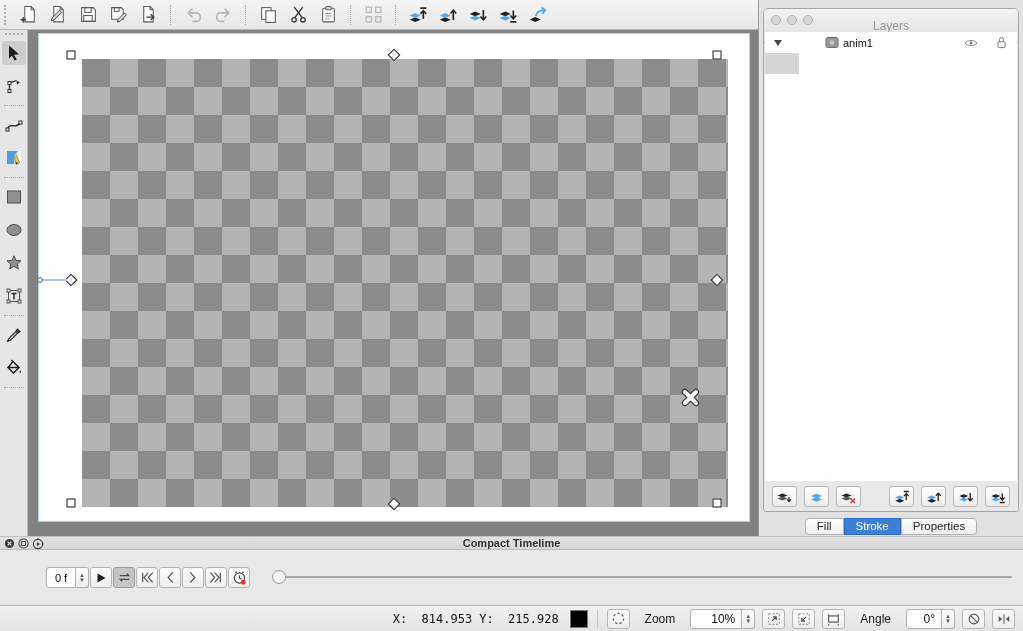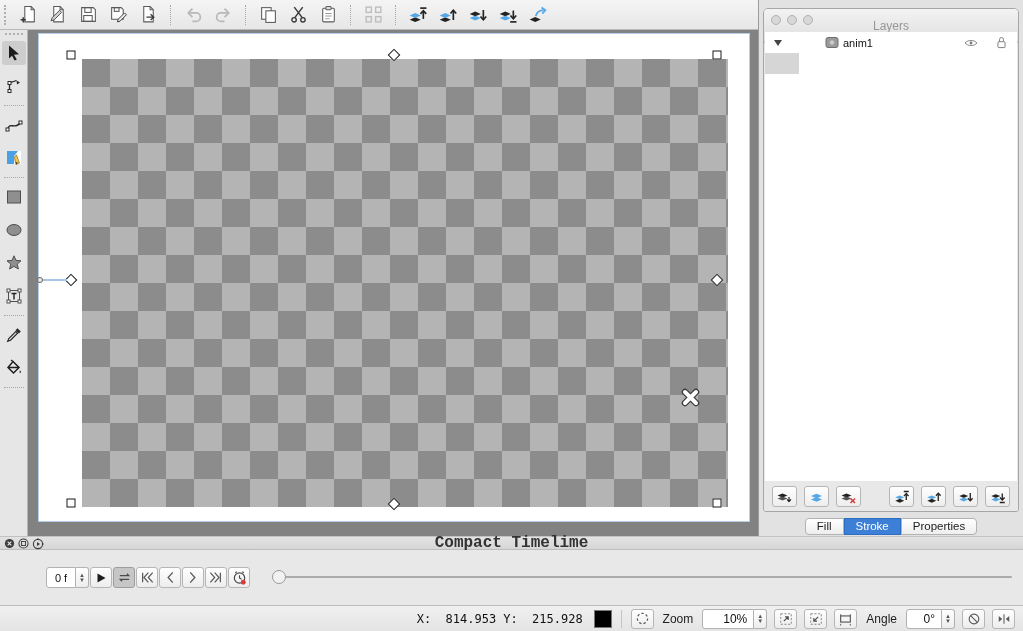--- a/index.html
+++ b/index.html
@@ -75,21 +75,21 @@
     border:1px solid #b2b2b2;color:#222;}
   .tab:first-child{border-radius:4px 0 0 4px;}
   .tab:last-child{border-radius:0 4px 4px 0;}
   .tab.active{background:var(--accent,#3d7fd6);border-color:#2f6dc2;color:#fff;}
 
   
   #timeline-panel{position:absolute;left:0;top:536px;width:1023px;height:69px;background:#e8e8e8;}
   #timeline-titlebar{height:14px;background:linear-gradient(#e3e3e3,#d6d6d6);
     border-top:1px solid #c2c2c2;border-bottom:1px solid #bdbdbd;position:relative;
     display:flex;align-items:center;justify-content:center;}
-  #timeline-title{font-size:16px;color:#333;font-weight:bold;font-family:Liberation Mono, monospace;}
+  #timeline-title{font-size:11px;color:#333;font-weight:bold;}
   .tl-mini{position:absolute;left:4px;top:1px;display:flex;gap:3px;}
   #timeline-controls{position:absolute;left:46px;top:31px;display:flex;align-items:center;gap:1px;}
   .spinbox{display:flex;align-items:stretch;height:21px;}
   .spin-field{background:#fff;border:1px solid #b2b2b2;border-radius:3px 0 0 3px;
     display:flex;align-items:center;justify-content:center;font-size:11px;color:#111;}
   .spin-steps{width:13px;background:linear-gradient(#ffffff,#ededed);border:1px solid #b2b2b2;
     border-left:none;border-radius:0 3px 3px 0;display:flex;flex-direction:column;
     align-items:center;justify-content:center;font-size:6px;line-height:5px;color:#555;}
   .tl-btn{width:22px;height:21px;background:linear-gradient(#ffffff,#ededed);
     border:1px solid #b6b6b6;border-radius:3px;display:flex;align-items:center;justify-content:center;padding:0;}
@@ -102,21 +102,21 @@
   #status-bar{position:absolute;left:0;top:605px;width:1023px;height:26px;
     background:linear-gradient(#f0f0f0,#e4e4e4);border-top:1px solid #bcbcbc;
     display:flex;align-items:center;padding:0 8px;gap:7px;}
   .sb-spacer{flex:1;}
   .coord{font-family:"DejaVu Sans Mono",monospace;font-size:12px;color:#111;}
   .coord-val{min-width:58px;text-align:right;display:inline-block;}
   #color-swatch{width:18px;height:18px;background:var(--swatch,#000);border:1px solid #777;margin-left:4px;}
   .sb-sep{width:1px;height:18px;background:#c5c5c5;margin:0 2px;}
   .sb-btn{width:23px;height:20px;background:linear-gradient(#ffffff,#ededed);
     border:1px solid #b6b6b6;border-radius:3px;display:flex;align-items:center;justify-content:center;padding:0;}
-  .sb-label{font-size:12px;color:#222;margin:0 2px;}
+  .sb-label{font-size:12px;color:#222;margin:0 8px;}
   .sb-field{width:52px;height:20px;background:#fff;border:1px solid #b2b2b2;border-radius:3px 0 0 3px;
     display:flex;align-items:center;justify-content:flex-end;padding-right:6px;font-size:12px;color:#111;}
   .sb-field.narrow{width:36px;}
 </style>
 </head>
 <body>
 
 <div id="app">
 
   <div id="top-toolbar">

